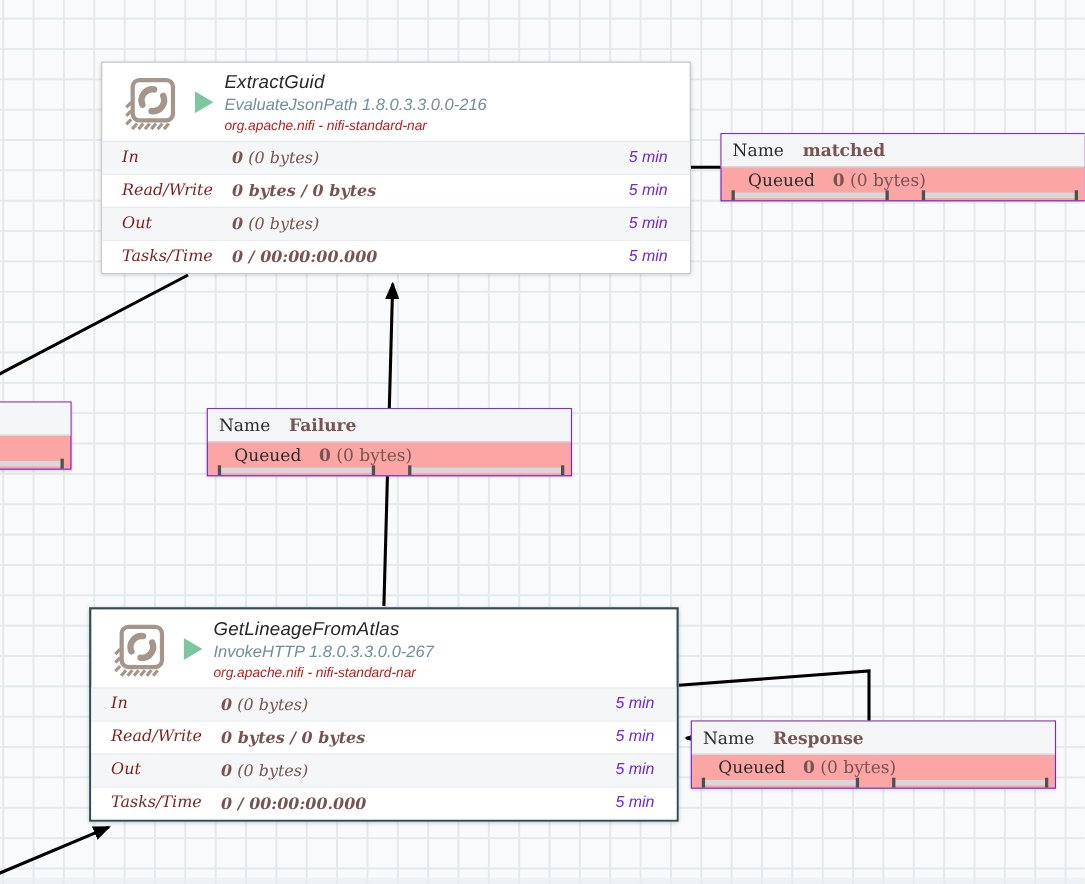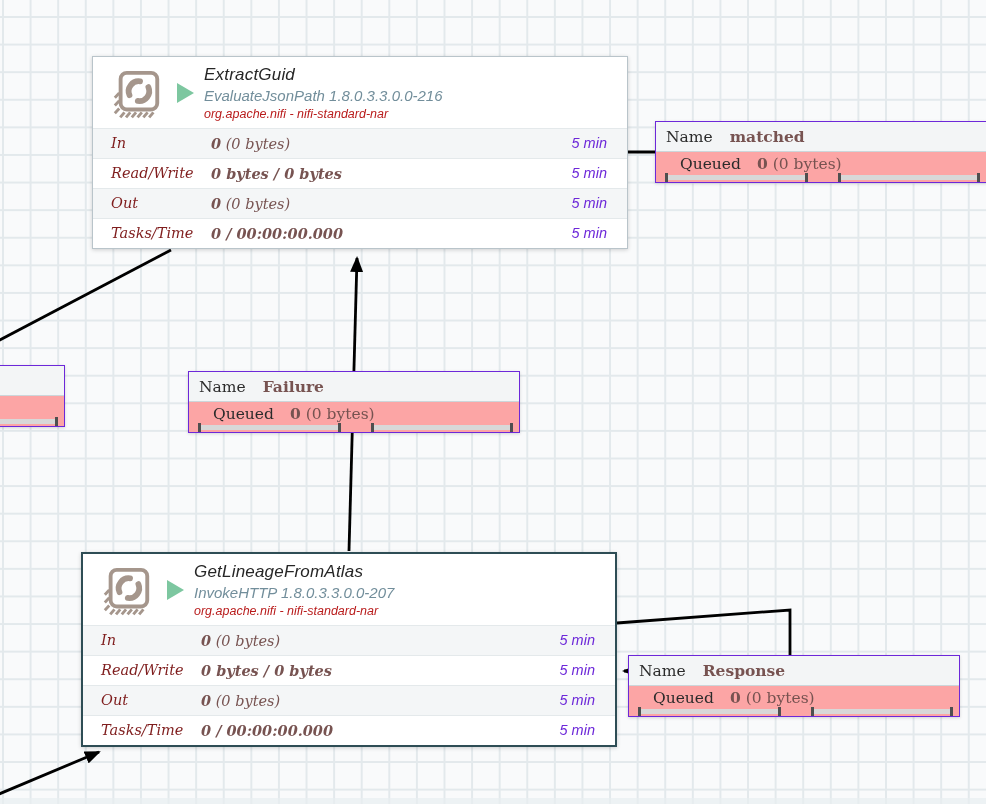--- a/index.html
+++ b/index.html
@@ -138,21 +138,21 @@
         <path d="M19.9,9.9 A5.2,5.2 0 0 1 14.4,17.1" stroke-width="3" stroke-linecap="round"></path>
       </svg>
     </span>
     <span class="run-status">
       <svg width="17" height="20" viewBox="0 0 17 20">
           <polygon points="0,0 17,10 0,20" fill="#7dc7a0"></polygon>
         </svg>
     </span>
     <div class="proc-titles">
       <div class="proc-title">GetLineageFromAtlas</div>
-      <div class="proc-type">InvokeHTTP 1.8.0.3.3.0.0-207</div>
+      <div class="proc-type">InvokeHTTP 1.8.0.3.3.0.0-267</div>
       <div class="proc-bundle">org.apache.nifi - nifi-standard-nar</div>
     </div>
   </div>
   <div class="stat-row odd">
     <span class="stat-label">In</span>
     <span class="stat-value"><b>0</b><span class="stat-extra"> (0 bytes)</span></span>
     <span class="stat-window">5 min</span>
   </div>
   <div class="stat-row even">
     <span class="stat-label">Read/Write</span>

